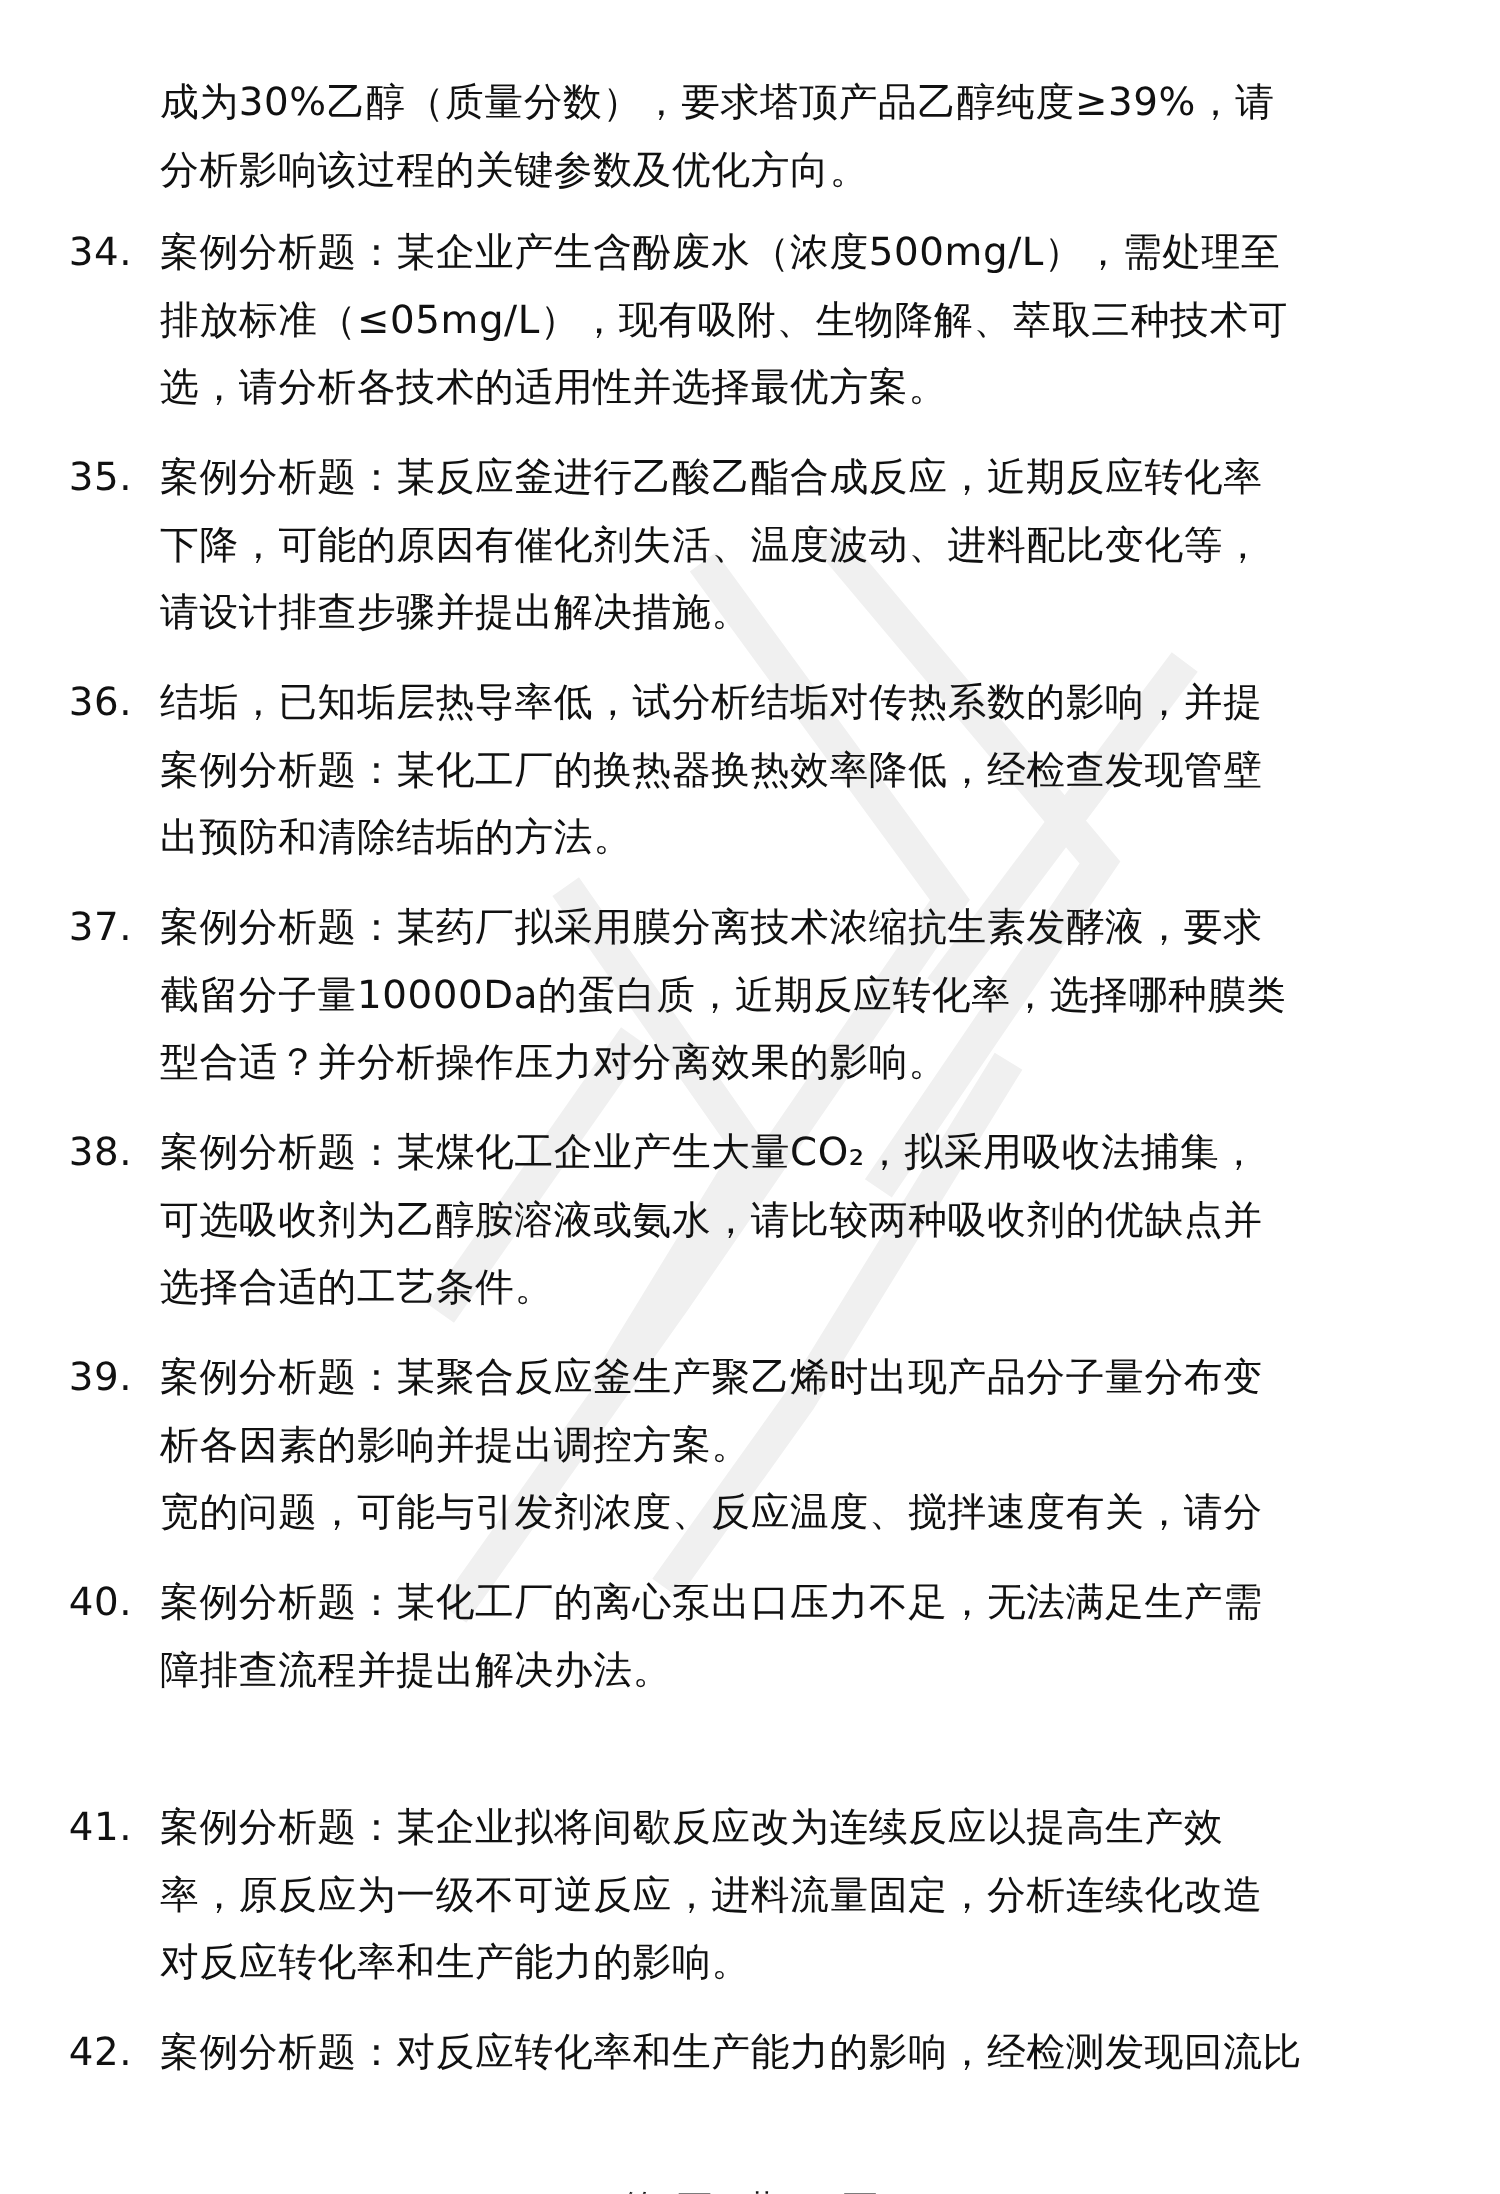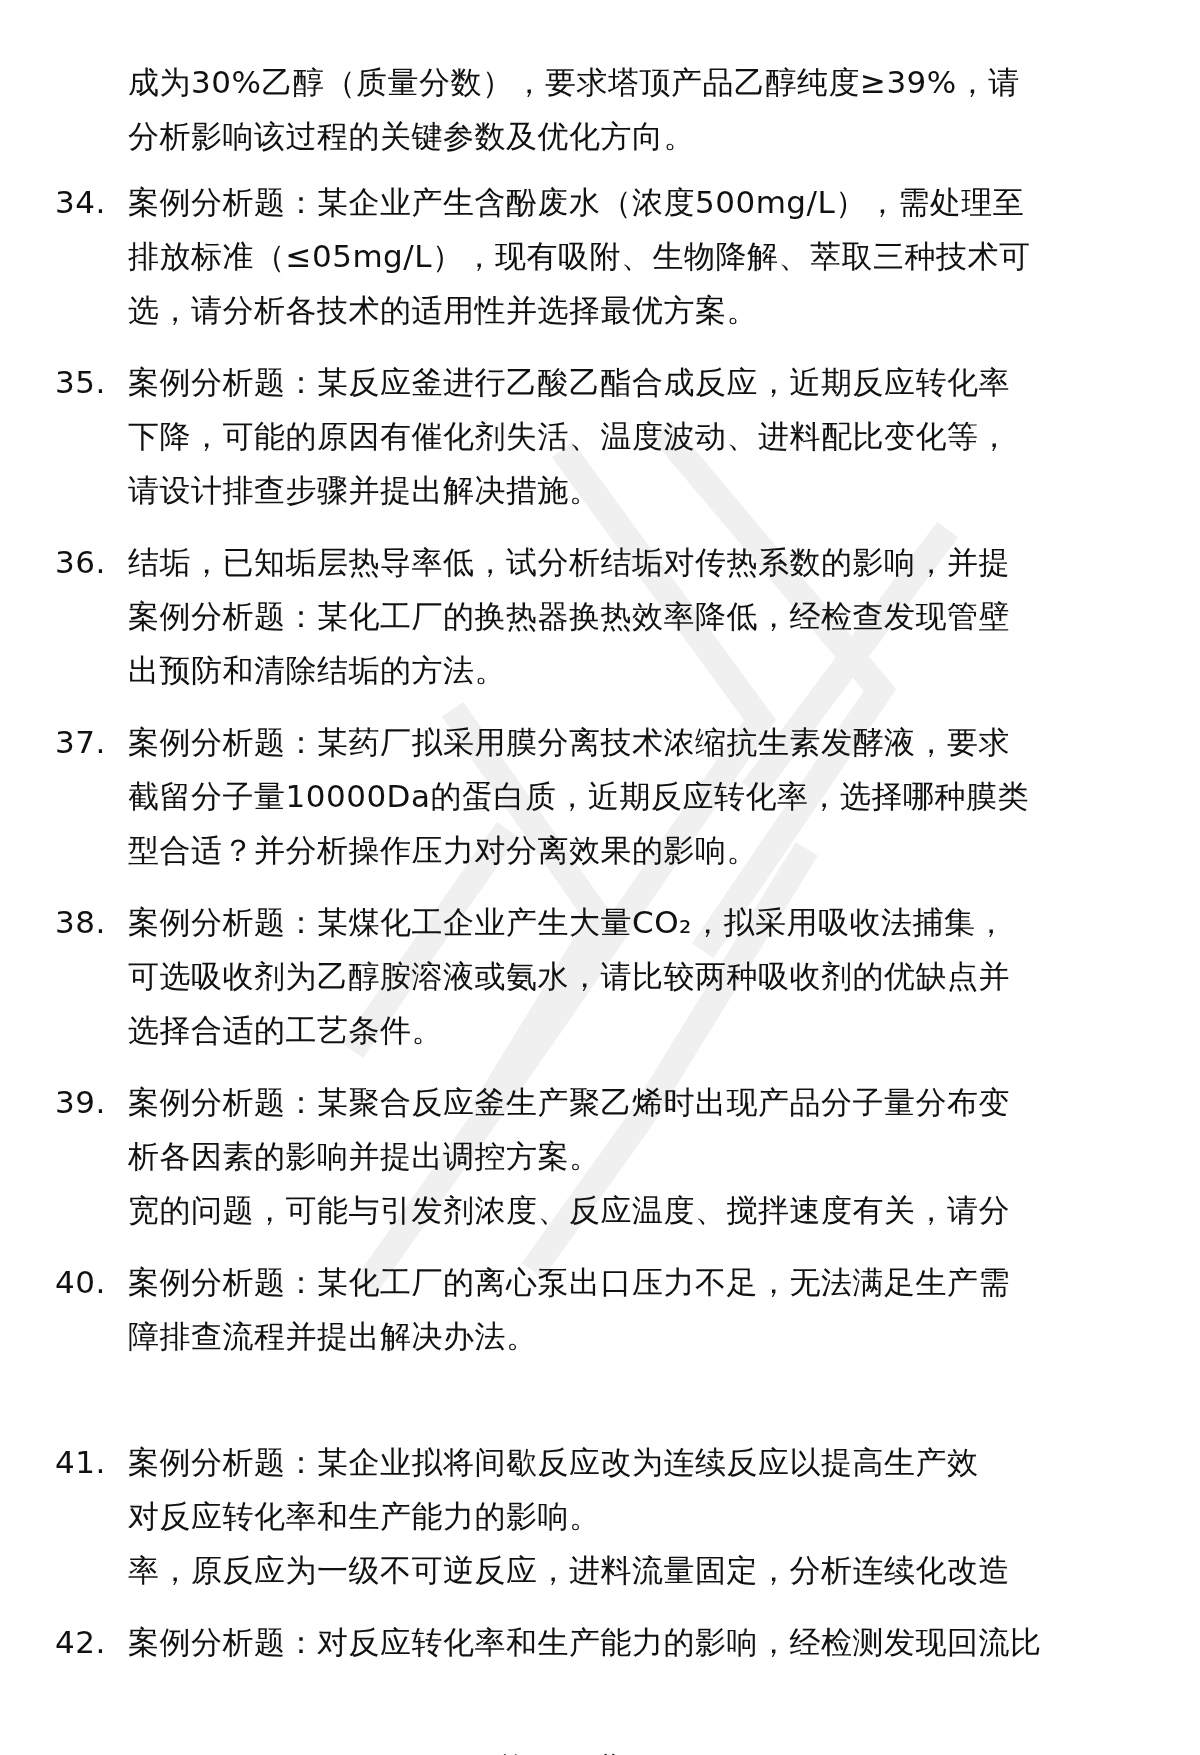--- a/index.html
+++ b/index.html
@@ -157,22 +157,22 @@
     <div class="text">
       <span class="line">案例分析题：某化工厂的离心泵出口压力不足，无法满足生产需</span>
       <span class="line">障排查流程并提出解决办法。</span>
     </div>
   </div>
 
   <div class="item" style="top:1435px;">
     <span class="num">41.</span>
     <div class="text">
       <span class="line">案例分析题：某企业拟将间歇反应改为连续反应以提高生产效</span>
+      <span class="line">率，原反应为一级不可逆反应，进料流量固定，分析连续化改造</span>
       <span class="line">对反应转化率和生产能力的影响。</span>
-      <span class="line">率，原反应为一级不可逆反应，进料流量固定，分析连续化改造</span>
     </div>
   </div>
 
   <div class="item" style="top:1615px;">
     <span class="num">42.</span>
     <div class="text">
       <span class="line">案例分析题：对反应转化率和生产能力的影响，经检测发现回流比</span>
     </div>
   </div>
 

